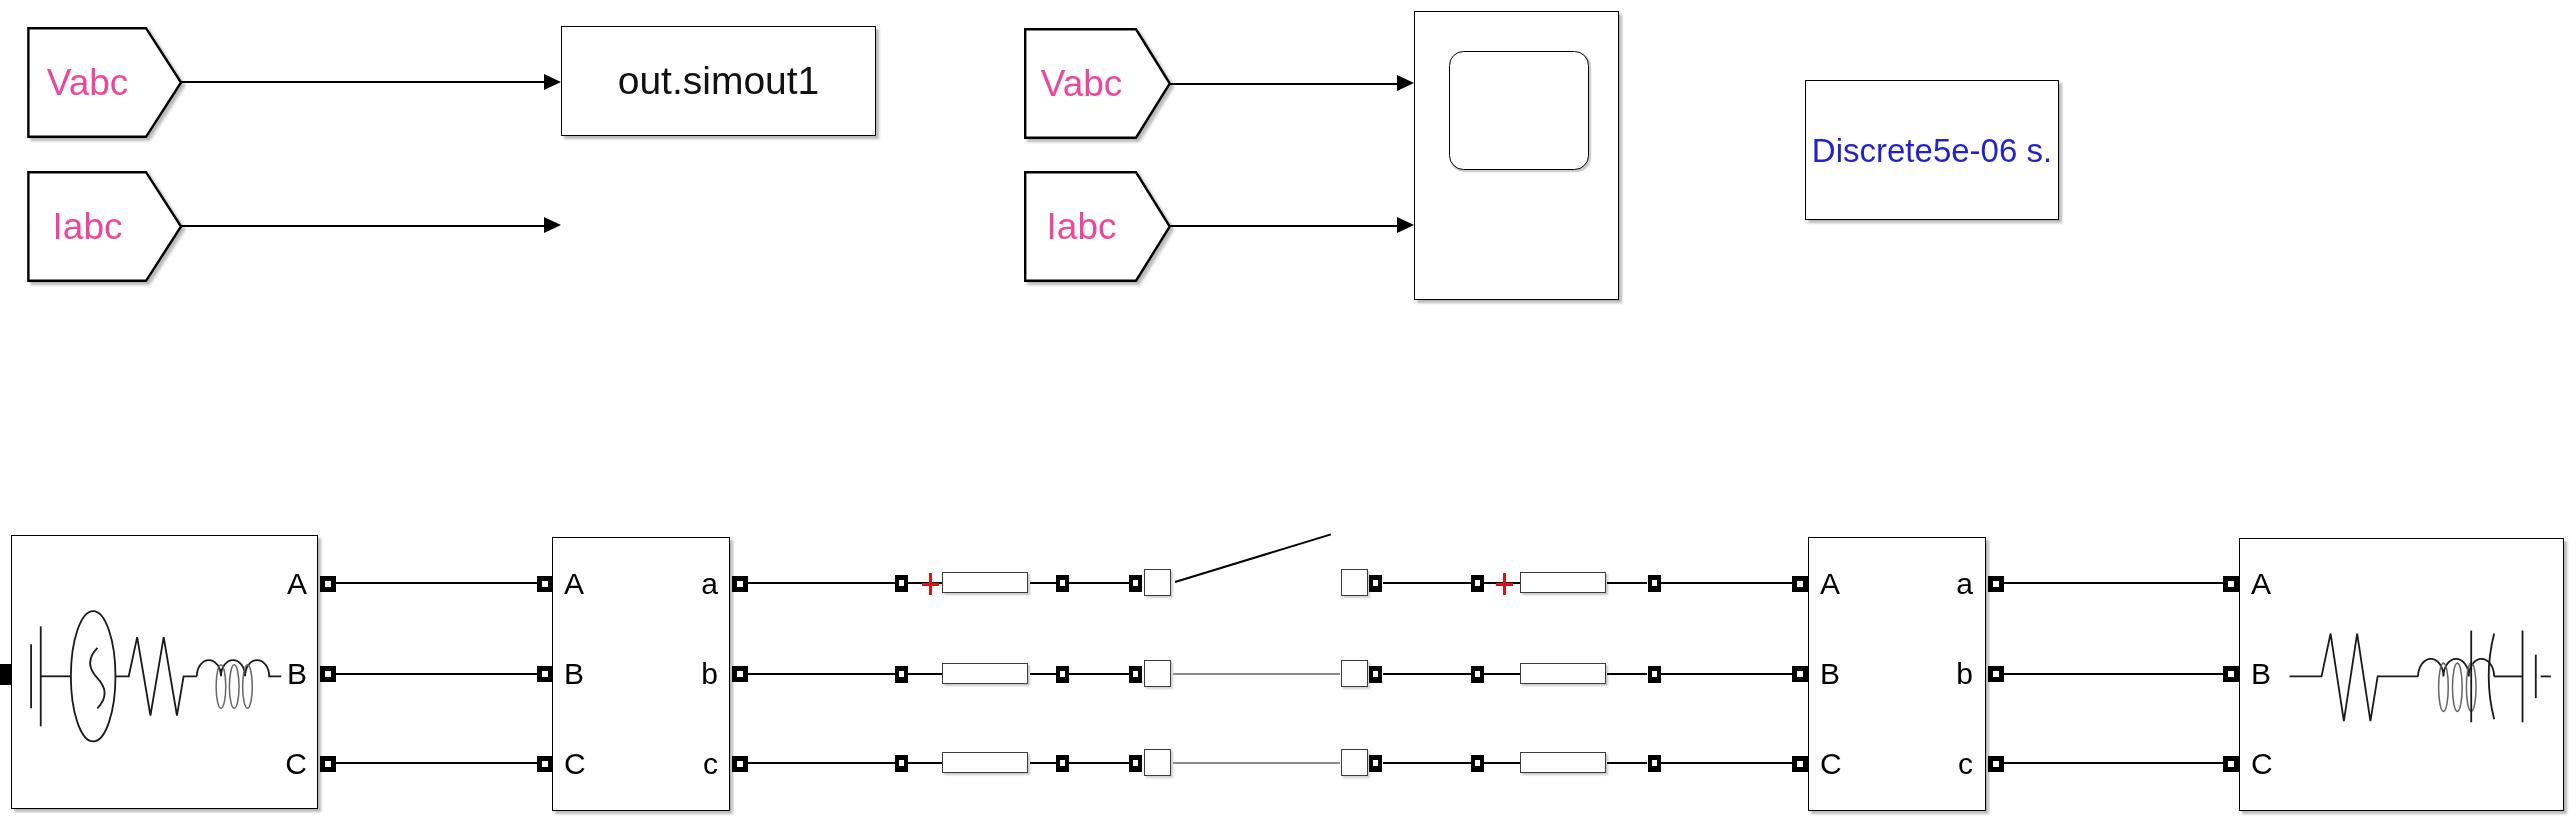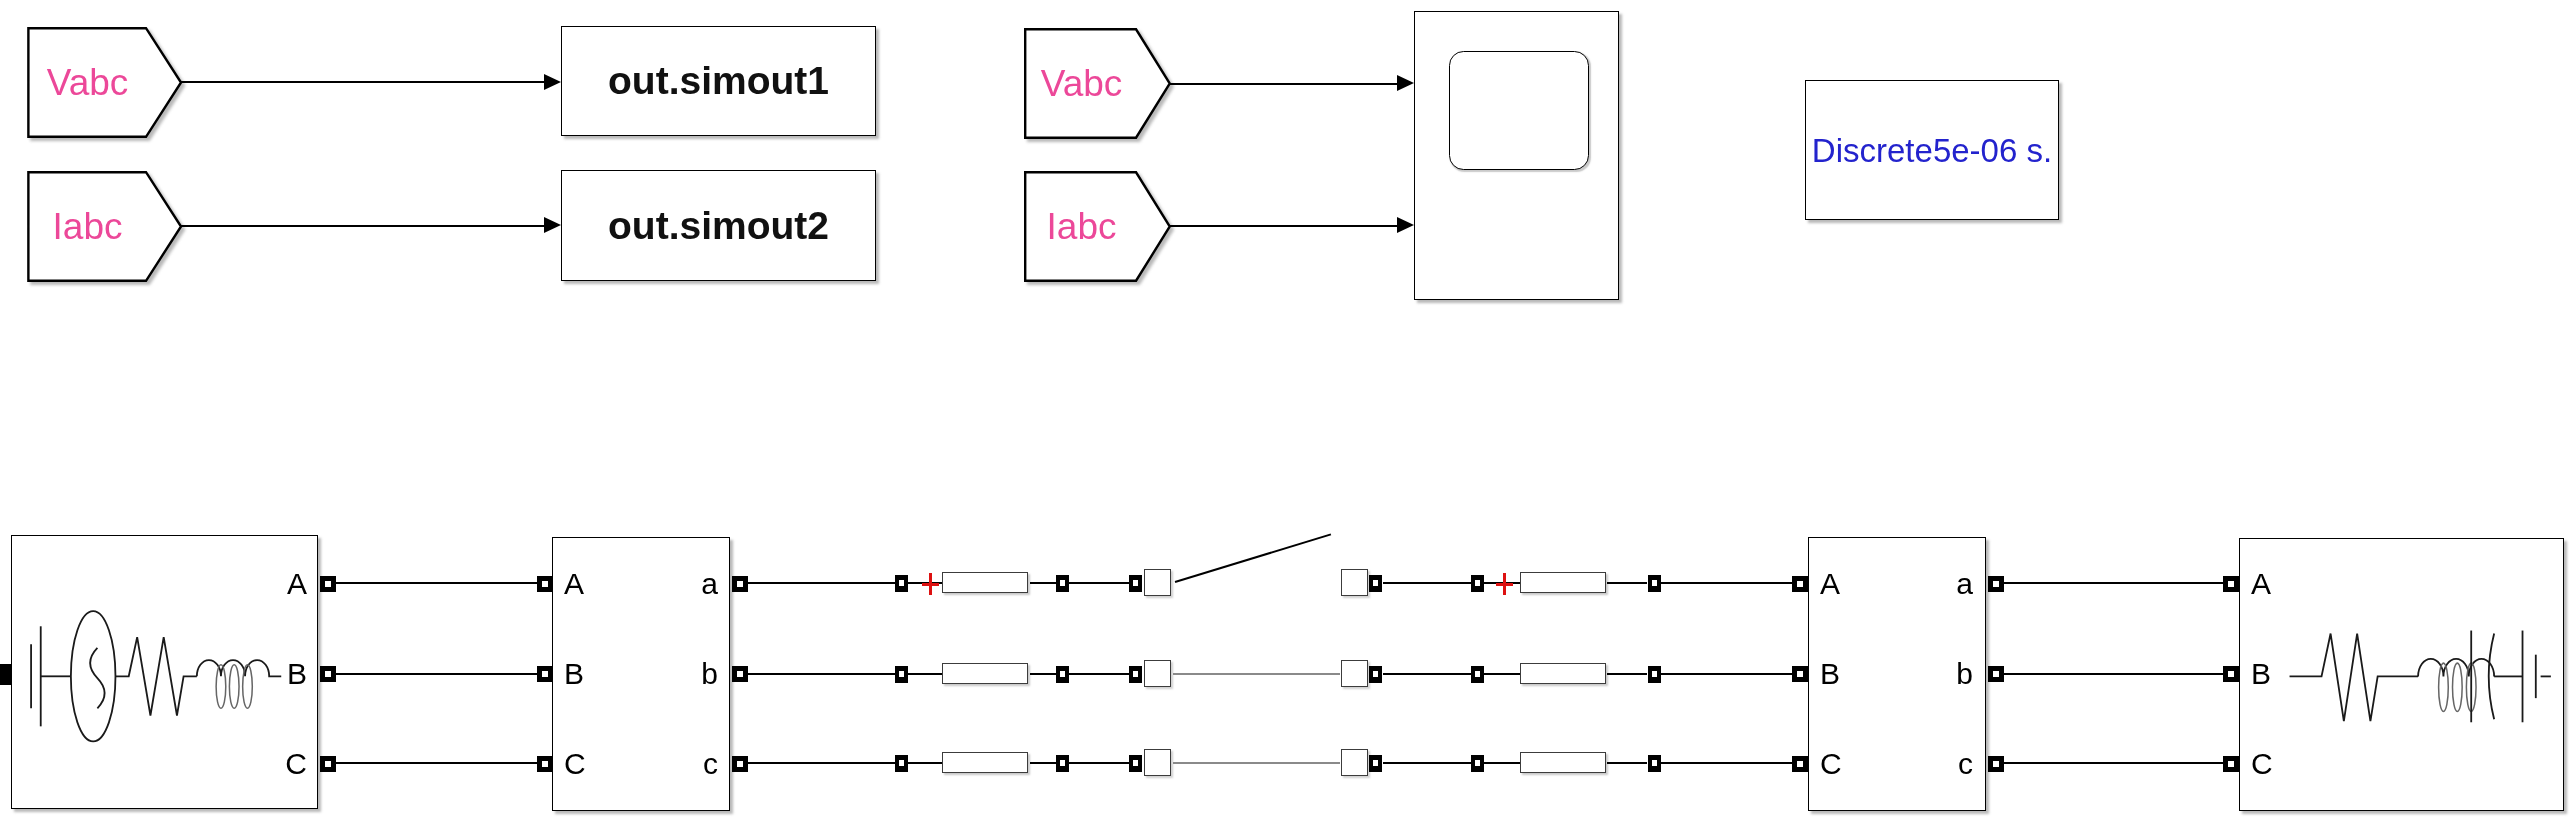--- a/index.html
+++ b/index.html
@@ -8,21 +8,21 @@
   
   .wire{position:absolute;height:1.8px;background:var(--line,#000);}
   .wire.gray{height:2.4px;background:var(--breaker-closed-line,#8a8a8a);}
   .diag{position:absolute;height:1.8px;background:var(--line,#000);transform-origin:0 50%;}
   .ah{position:absolute;width:0;height:0;border-top:8.4px solid transparent;
       border-bottom:8.4px solid transparent;border-left:17px solid var(--line,#000);}
   
   .block{position:absolute;background:#fff;border:1.8px solid var(--block-border,#000);
          box-shadow:3px 3px 2.4px var(--shadow,rgba(100,100,100,.45));box-sizing:content-box;}
   .center{display:flex;align-items:center;justify-content:center;}
-  .wsbox{font-size:39px;color:#111;font-weight:bold;}
+  .wsbox{font-size:39px;color:#111;}
   .taglabel{position:absolute;display:flex;align-items:center;justify-content:center;
             font-size:37px;color:#ec4899;}
   .tagsvg{position:absolute;filter:drop-shadow(3px 3px 1.8px rgba(100,100,100,.45));}
   .plabel{position:absolute;font-size:30px;line-height:34px;color:#000;}
   .pr{text-align:right;}
   
   .bport{position:absolute;width:15.7px;height:15.7px;background:#000;}
   .bport::after{content:"";position:absolute;left:4.8px;top:4.8px;width:6px;height:6px;background:#fff;}
   .iport{position:absolute;width:13.3px;height:17px;background:#000;}
   .iport::after{content:"";position:absolute;left:4.2px;top:5.4px;width:4.8px;height:6px;background:#fff;}
@@ -62,23 +62,20 @@
   <div class="block center wsbox" style="left:561px;top:26px;width:313px;height:108px">
     <span>out.simout1</span>
   </div>
 
   <svg class="tagsvg" style="left:27px;top:171px" width="156" height="111" viewBox="0 0 258 184">
     <polygon points="2,2 197,2 255,92 197,182 2,182" fill="#fff" stroke="#000" stroke-width="4"></polygon>
   </svg>
   <div class="taglabel" style="left:27px;top:171px;width:121px;height:111px">Iabc</div>
   <div class="wire" style="left:181px;top:225px;width:365px"></div>
   <div class="ah" style="left:544px;top:217px"></div>
-  <div class="block center wsbox" style="left:561px;top:170px;width:313px;height:109px">
-    <span>out.simout2</span>
-  </div>
 
   <svg class="tagsvg" style="left:1024px;top:28px" width="147" height="111" viewBox="0 0 244 184">
     <polygon points="2,2 186,2 242,92 186,182 2,182" fill="#fff" stroke="#000" stroke-width="4"></polygon>
   </svg>
   <div class="taglabel" style="left:1024px;top:28px;width:115px;height:111px">Vabc</div>
   <div class="wire" style="left:1170px;top:83px;width:228px"></div>
   <div class="ah" style="left:1397px;top:75px"></div>
 
   <svg class="tagsvg" style="left:1024px;top:171px" width="147" height="111" viewBox="0 0 244 184">
     <polygon points="2,2 186,2 242,92 186,182 2,182" fill="#fff" stroke="#000" stroke-width="4"></polygon>

